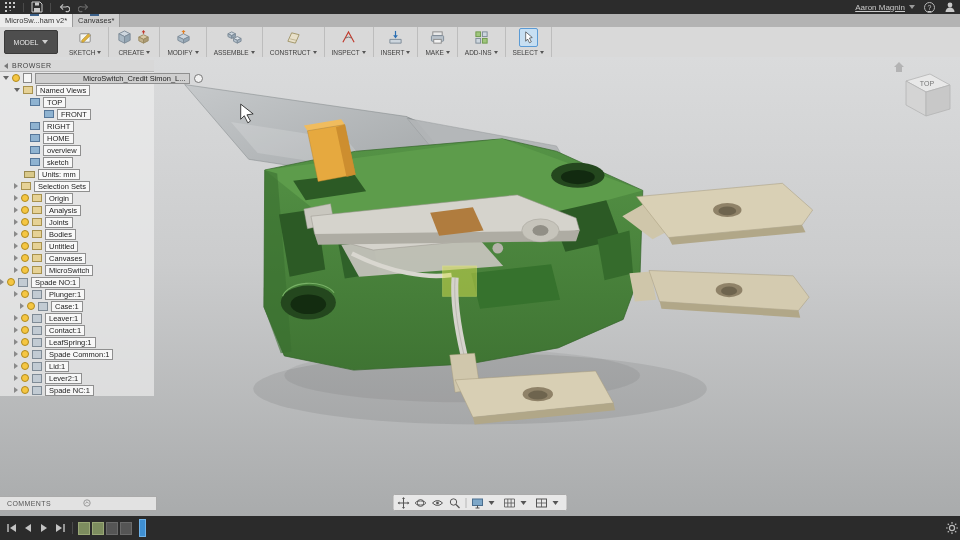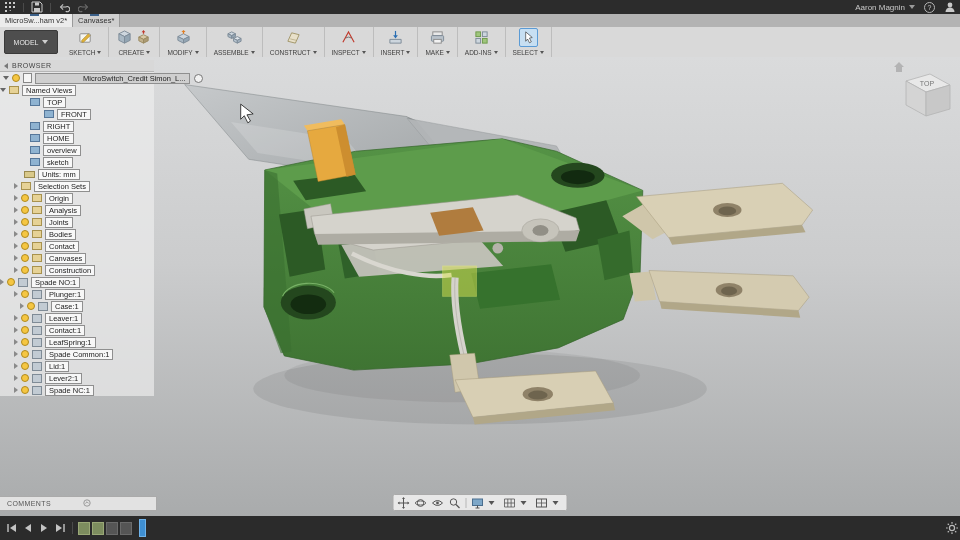--- a/index.html
+++ b/index.html
@@ -1,20 +1,20 @@
 <!DOCTYPE html>
 <html><head>
 <meta charset="utf-8">
 <style>
   html,body{margin:0;padding:0;width:960px;height:540px;overflow:hidden;
     font-family:"Liberation Sans",sans-serif;background:#9a9a9a;position:relative;}
 
   
   #topbar{position:absolute;left:0;top:0;width:960px;height:14px;background:#2c2c2c;
-    display:flex;align-items:center;color:#c9c9c9;font-size:8px;}
+    display:flex;align-items:center;color:#c9c9c9;font-size:8px;text-decoration:underline;}
   #topbar .ico{width:12px;height:12px;margin:0 4px;display:inline-flex;align-items:center;justify-content:center;}
   #topbar .sep{width:1px;height:9px;background:#4a4a4a;margin:0 3px;}
   #topbar .spacer{flex:1;}
   .caret-d{width:0;height:0;border-left:3px solid transparent;border-right:3px solid transparent;border-top:4px solid #9a9a9a;display:inline-block;margin:0 4px;}
   #help-badge{width:9px;height:9px;border:1px solid #b5b5b5;border-radius:50%;font-size:7px;line-height:9px;text-align:center;margin:0 5px;color:#c9c9c9;}
 
   
   #tabbar{position:absolute;left:0;top:14px;width:960px;height:13px;background:#b3b3b3;display:flex;align-items:flex-end;}
   .doc-tab{height:13px;display:flex;align-items:center;padding:0 5px;font-size:7.5px;color:#333;
     border-right:1px solid #9a9a9a;white-space:nowrap;flex-direction:column;}
@@ -409,21 +409,21 @@
     </div>
 
     <div class="trow" style="padding-left:3px">
       <span class="car-dn"></span>
       <span class="bulb"></span>
       <span class="doc-ico"></span>
       <span class="nlab root">MicroSwitch_Credit Simon_L...</span>
       <span class="radio-ico"></span>
     </div>
 
-    <div class="trow" style="">
+    <div class="trow" style="padding-left:14px">
       <span class="car-dn"></span>
       <span class="fold-ico"></span>
       <span class="nlab">Named Views</span>
     </div>
 
     <div class="trow" style="padding-left:30px">
         <span class="cam-ico"></span>
         <span class="nlab">TOP</span>
       </div>
     <div class="trow" style="padding-left:44px">
@@ -478,33 +478,33 @@
     <div class="trow" style="padding-left:14px">
         <span class="car-r"></span>
         <span class="bulb"></span>
         <span class="fold-ico"></span>
         <span class="nlab">Bodies</span>
       </div>
     <div class="trow" style="padding-left:14px">
         <span class="car-r"></span>
         <span class="bulb"></span>
         <span class="fold-ico"></span>
-        <span class="nlab">Contact</span>
+        <span class="nlab">Untitled</span>
       </div>
     <div class="trow" style="padding-left:14px">
         <span class="car-r"></span>
         <span class="bulb"></span>
         <span class="fold-ico"></span>
         <span class="nlab">Canvases</span>
       </div>
     <div class="trow" style="padding-left:14px">
         <span class="car-r"></span>
         <span class="bulb"></span>
         <span class="fold-ico"></span>
-        <span class="nlab">Construction</span>
+        <span class="nlab">MicroSwitch</span>
       </div>
 
     <div class="trow" style="">
         <span class="car-r"></span>
         <span class="bulb"></span>
         <span class="comp-ico"></span>
         <span class="nlab">Spade NO:1</span>
       </div>
     <div class="trow" style="padding-left:14px">
         <span class="car-r"></span>

